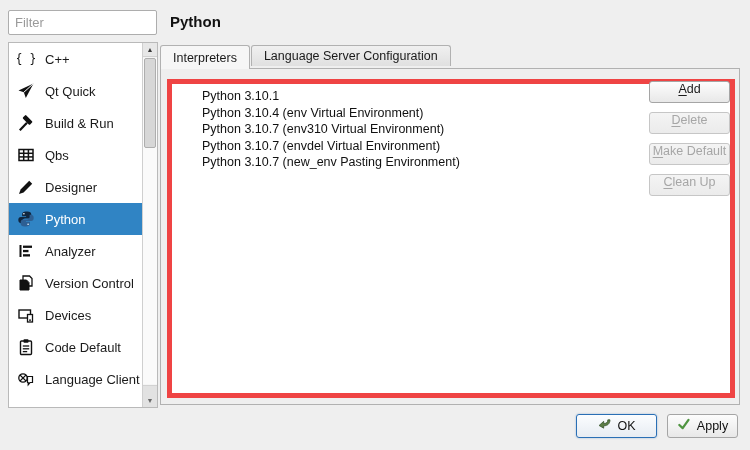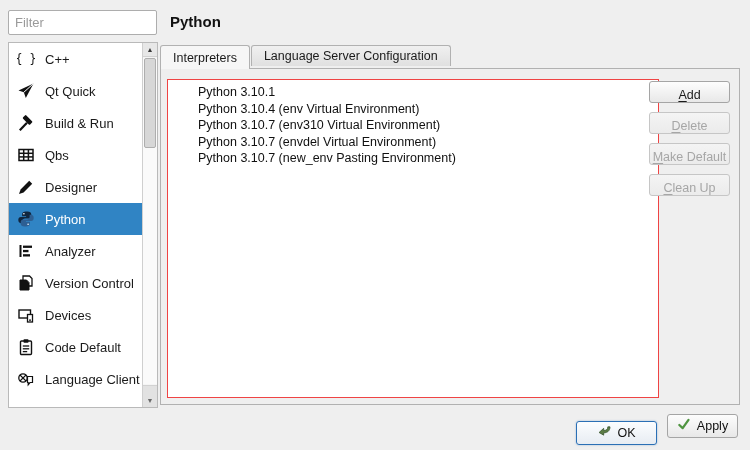--- a/index.html
+++ b/index.html
@@ -41,42 +41,42 @@
   .tab { height:21px; line-height:20px; padding:0 12px; font-size:12.5px; color:#1a1a1a;
     background:linear-gradient(#f0f0f0,#e0e0e0); border:1px solid #b1b1b1; border-bottom:none;
     border-radius:3px 3px 0 0; margin-right:1px; cursor:default; }
   .tab.active { height:24px; line-height:24px; background:#f6f6f6; z-index:4; }
 
   
   .panel { position:absolute; left:160px; top:68px; width:580px; height:337px;
     background:#efefef; border:1px solid #b1b1b1; z-index:1; }
 
   
-  .interp-list { position:absolute; left:6px; top:10px; width:492px; height:319px;
-    background:#fff; border:1px solid #ef4444; padding:4px 0 0 30px; overflow:hidden; }
+  .interp-list { position:absolute; left:6px; top:10px; width:568px; height:319px;
+    background:#fff; border:5px solid #ef4444; padding:4px 0 0 30px; overflow:hidden; }
   .interp-item { font-size:12.5px; line-height:16.6px; color:#111; white-space:nowrap; cursor:default; }
 
   
   .side-buttons { position:absolute; right:9px; top:12px; width:81px; display:flex; flex-direction:column; gap:9px; }
-  .btn { height:22px; display:flex; align-items:flex-end; justify-content:center;
+  .btn { height:22px; display:flex; align-items:flex-start; justify-content:center;
     font-size:12.5px; color:#1a1a1a; background:linear-gradient(#fdfdfd,#e8e8e8);
     border:1px solid #a5a5a5; border-radius:3px; cursor:default; }
   .btn u { text-decoration:underline; text-underline-offset:2px; }
   .btn.disabled { color:#a6a6a6; border-color:#c6c6c6; background:linear-gradient(#f4f4f4,#ebebeb); }
 
   
   .footer { position:absolute; right:12px; top:414px; display:flex; gap:10px; }
   .fbtn { height:24px; display:flex; align-items:center; justify-content:center; gap:5px;
     font-size:12.5px; color:#111; background:linear-gradient(#fdfdfd,#e8e8e8);
     border:1px solid #a5a5a5; border-radius:3px; cursor:default; }
   .fbtn svg { width:15px; height:15px; }
   .fbtn:nth-child(1) { width:81px; }
   .fbtn:nth-child(2) { width:71px; }
   .fbtn:nth-child(3) { width:80px; }
-  .fbtn.default { border:1px solid #2a6fb5; box-shadow:0 0 2px rgba(42,111,181,.45); background:linear-gradient(#fbfdff,#e7ecf2);margin-top:7px; }
+  .fbtn.default { border:1px solid #2a6fb5; box-shadow:0 0 2px rgba(42,111,181,.45); background:linear-gradient(#fbfdff,#e7ecf2); }
 </style>
 </head>
 <body>
 
 <div class="window">
 
   <input class="filter" type="text" placeholder="Filter" style="">
 
   <div class="page-title">Python</div>
 

